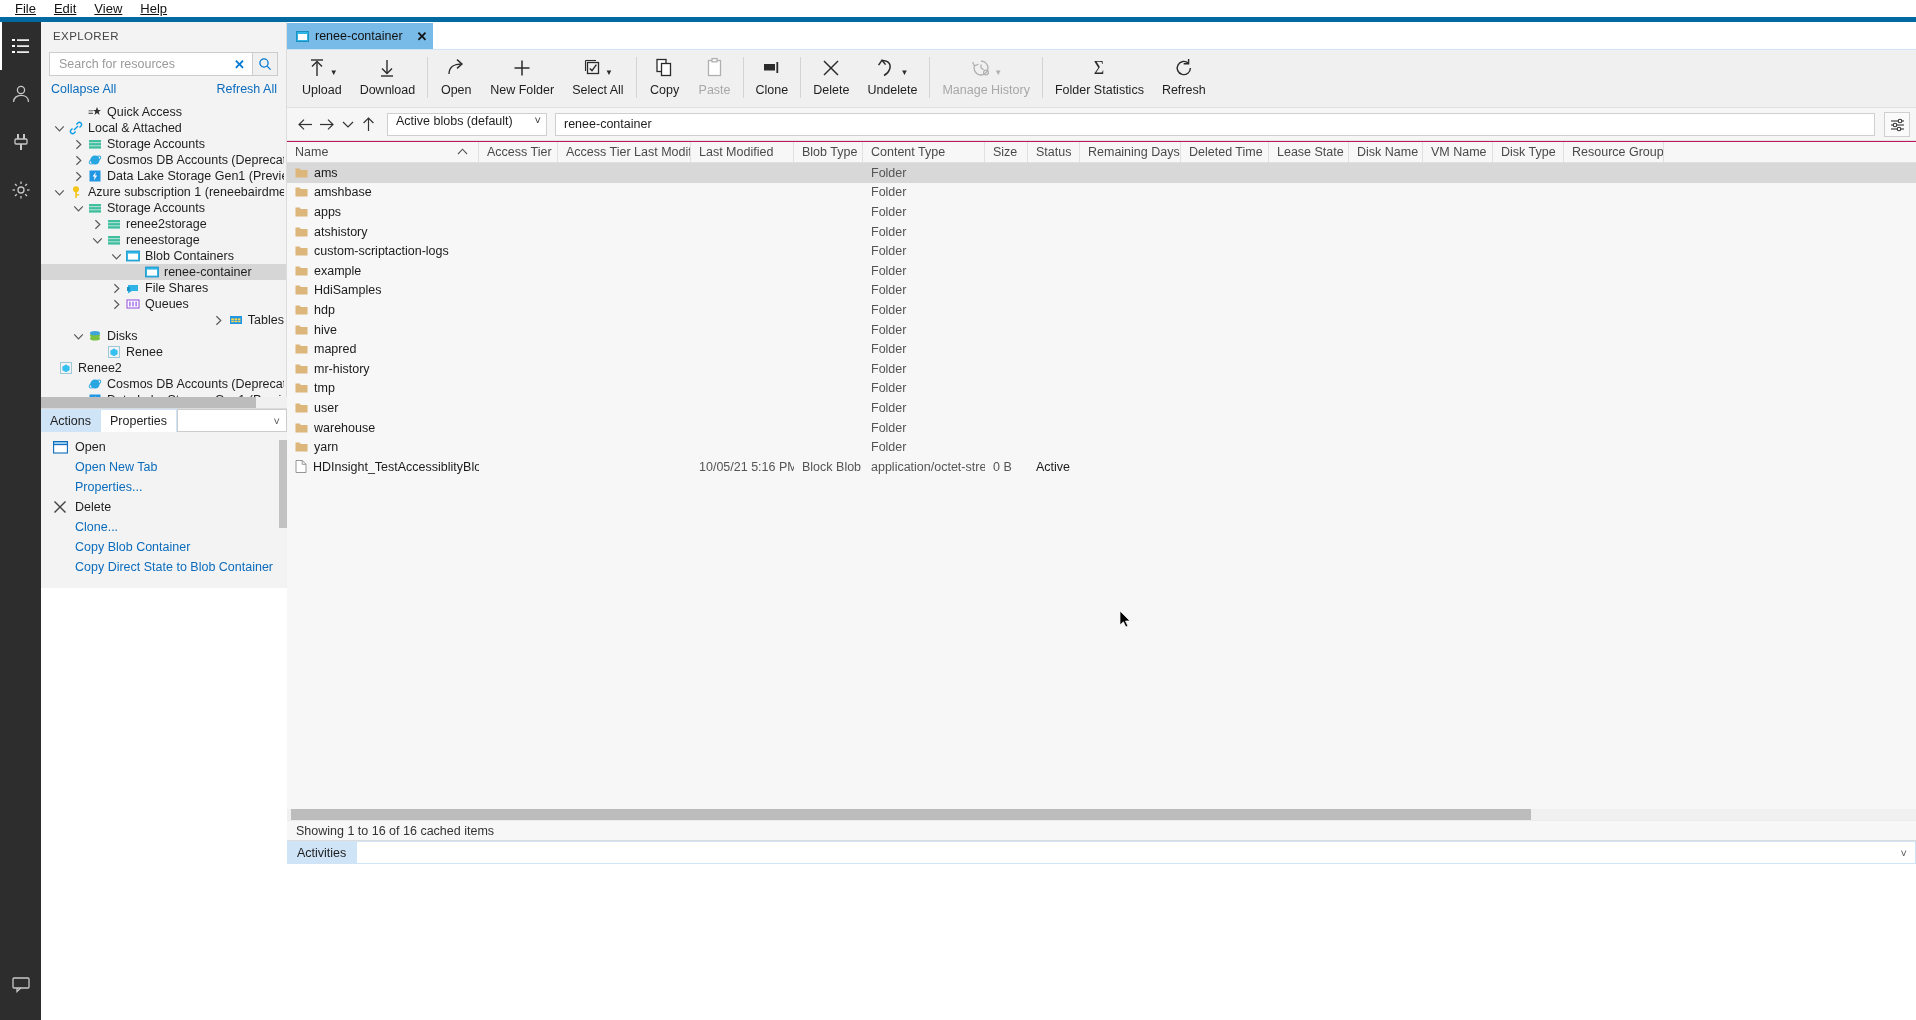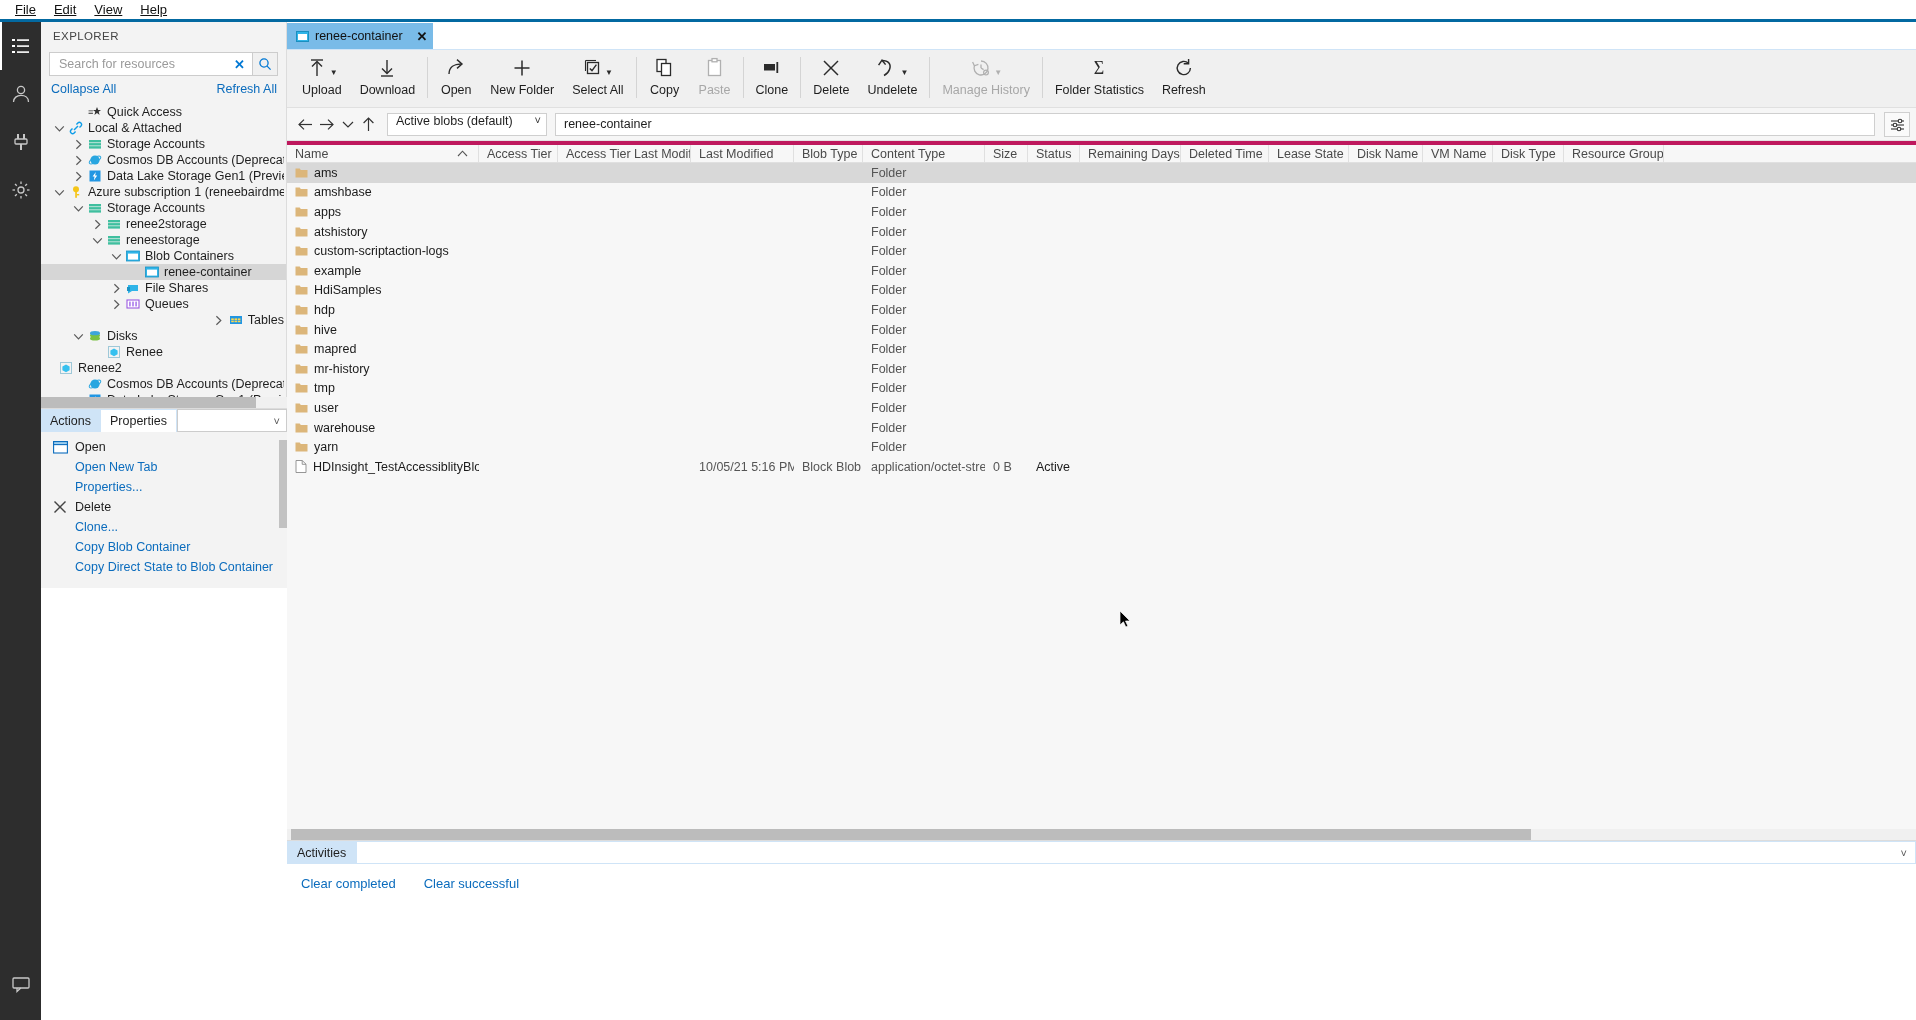--- a/index.html
+++ b/index.html
@@ -13,21 +13,21 @@
     background: #ffffff;
   }
 
   
   #menubar {
     height: 22px;
     background: #ffffff;
     display: flex;
     align-items: center;
     padding-left: 6px;
-    border-bottom: 3px solid #0369a1;
+    border-bottom: 5px solid #0369a1;
   }
   .menu-item {
     padding: 2px 9px;
     font-size: 13px;
     color: #111;
     cursor: default;
   }
   .menu-item u { text-decoration: underline; }
 
   
@@ -324,21 +324,21 @@
     flex-direction: column;
     background: #f7f7f7;
     overflow: hidden;
     position: relative;
   }
   #grid-head {
     height: 22px;
     display: flex;
     background: #f7f7f7;
     border-bottom: 1px solid #e0e0e0;
-    border-top: 4px solid #be185d;
+    border-top: 1px solid #be185d;
     font-size: 12.5px;
     color: #4a4a4a;
   }
   .gh {
     display: flex; align-items: center;
     padding-left: 8px;
     border-right: 1px solid #e0e0e0;
     flex: 0 0 auto;
     cursor: pointer;
     white-space: nowrap;
@@ -1577,30 +1577,27 @@
             <div class="gc" style="width: 80px; flex-basis: 80px;"></div>
             <div class="gc" style="width: 74px; flex-basis: 74px;"></div>
             <div class="gc" style="width: 70px; flex-basis: 70px;"></div>
             <div class="gc" style="width: 71px; flex-basis: 71px;"></div>
             <div class="gc" style="width: 100px; flex-basis: 100px;"></div>
           </div>
         </div>
       <div id="grid-hscroll">
           <div class="thumb"></div>
         </div>
+      <div id="grid-status">Showing 1 to 16 of 16 cached items</div>
       <svg id="cursor" viewBox="0 0 12 18">
           <polygon points="0,0 0,14 3.4,10.8 5.8,16 7.9,15 5.5,10 10,10" fill="#000" stroke="#fff" stroke-width="0.7"></polygon>
         </svg>
     </div>
 
     <div id="activities-panel">
       <div id="activities-tabbar">
         <div id="activities-tab">Activities</div>
         <div id="activities-filler">˅</div>
       </div>
-      <div id="activities-body">
-        <span class="blue-link">Clear completed</span>
-        <span class="blue-link">Clear successful</span>
-      </div>
     </div>
 
   </div>
 </div>
 
 </body></html>

